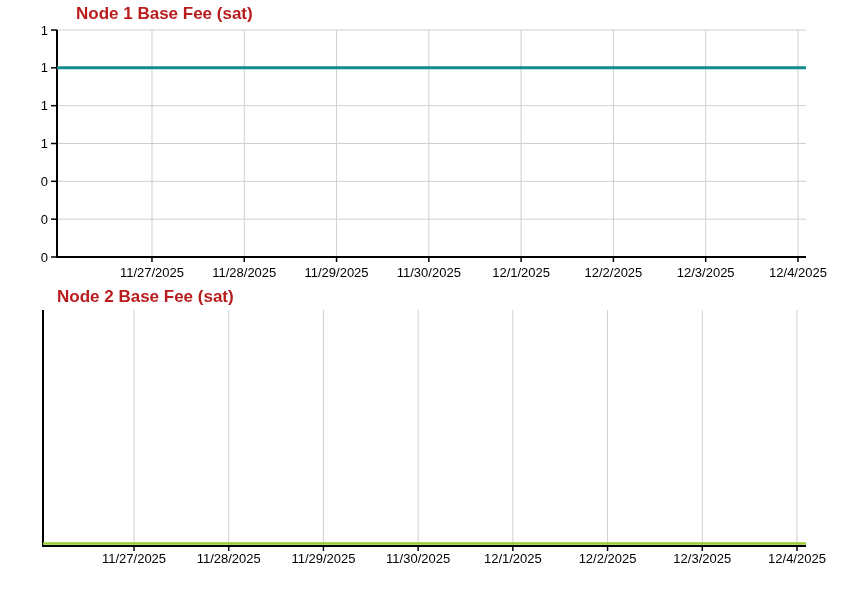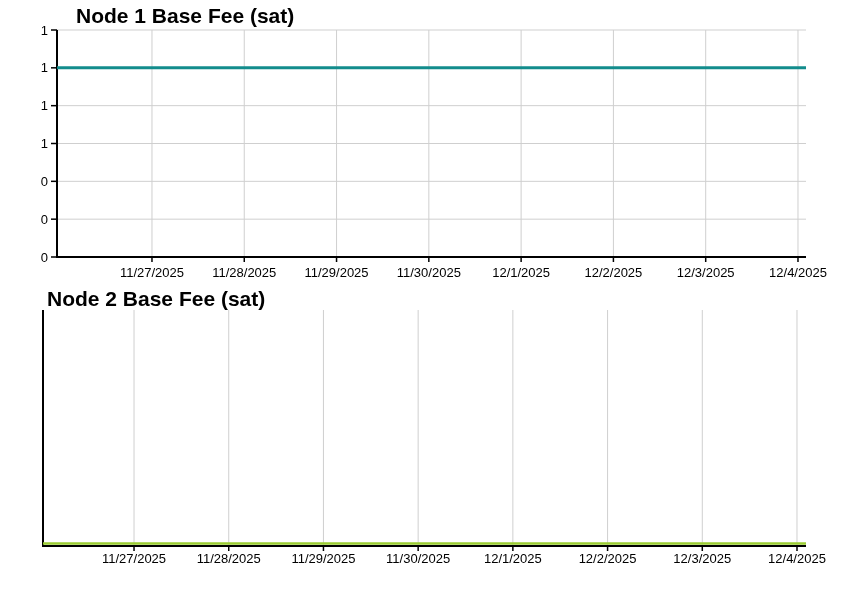--- a/index.html
+++ b/index.html
@@ -23,23 +23,23 @@
   }
   .chart-section svg {
     position: absolute;
     left: 0;
     top: 0;
     display: block;
   }
   .chart-title {
     position: absolute;
     margin: 0;
-    font-size: 21px;
+    font-size: 17px;
     font-weight: bold;
-    color: #000000;
+    color: #b91c1c;
     white-space: nowrap;
     z-index: 2;
   }
   text.tick {
     font-family: "Liberation Sans", sans-serif;
     font-size: 13px;
     fill: #000000;
   }
 </style>
 </head>
@@ -94,21 +94,21 @@
         <line x1="797.9857" y1="30" x2="797.9857" y2="257" stroke="#cfcfcf" stroke-width="1"></line>
         <line x1="797.9857" y1="257" x2="797.9857" y2="262" stroke="#000000" stroke-width="1.5"></line>
         <text x="797.9857" y="277" text-anchor="middle" class="tick">12/4/2025</text>
         <line x1="57" y1="30" x2="57" y2="257" stroke="#000000" stroke-width="2"></line>
         <line x1="56" y1="257" x2="806" y2="257" stroke="#000000" stroke-width="2"></line>
         <line x1="57" y1="67.83333333333331" x2="806" y2="67.83333333333331" stroke="#128c8c" stroke-width="3"></line>
       </svg>
   </section>
 
   <section class="chart-section" style="height:318px;">
-    <h2 class="chart-title" style="left:47px; top:5px;">Node 2 Base Fee (sat)</h2>
+    <h2 class="chart-title" style="left:57px; top:5px;">Node 2 Base Fee (sat)</h2>
     <svg width="860" height="318" viewBox="0 0 860 318">
         <line x1="134.0259" y1="28" x2="134.0259" y2="264" stroke="#cfcfcf" stroke-width="1"></line>
         <line x1="134.0259" y1="264" x2="134.0259" y2="269" stroke="#000000" stroke-width="1.5"></line>
         <text x="134.0259" y="281" text-anchor="middle" class="tick">11/27/2025</text>
         <line x1="228.73600000000002" y1="28" x2="228.73600000000002" y2="264" stroke="#cfcfcf" stroke-width="1"></line>
         <line x1="228.73600000000002" y1="264" x2="228.73600000000002" y2="269" stroke="#000000" stroke-width="1.5"></line>
         <text x="228.73600000000002" y="281" text-anchor="middle" class="tick">11/28/2025</text>
         <line x1="323.4461" y1="28" x2="323.4461" y2="264" stroke="#cfcfcf" stroke-width="1"></line>
         <line x1="323.4461" y1="264" x2="323.4461" y2="269" stroke="#000000" stroke-width="1.5"></line>
         <text x="323.4461" y="281" text-anchor="middle" class="tick">11/29/2025</text>

